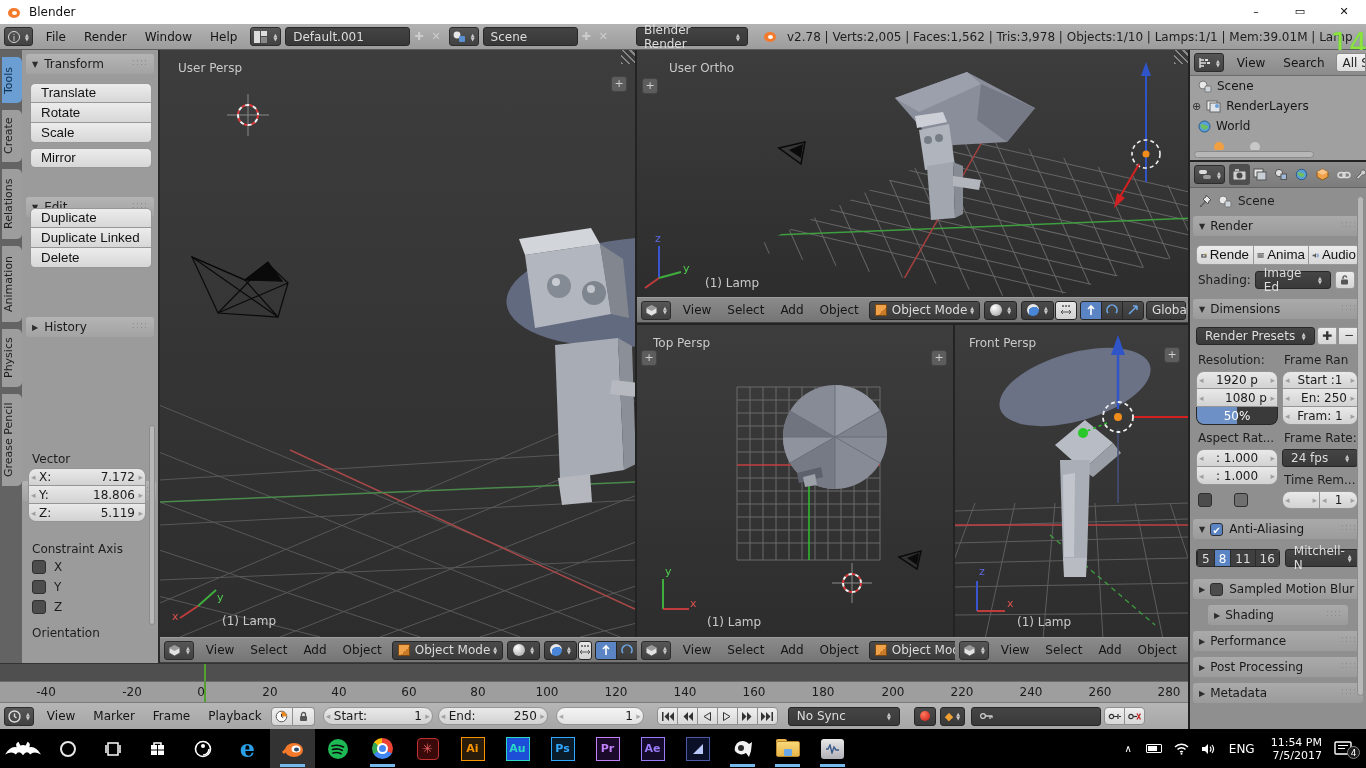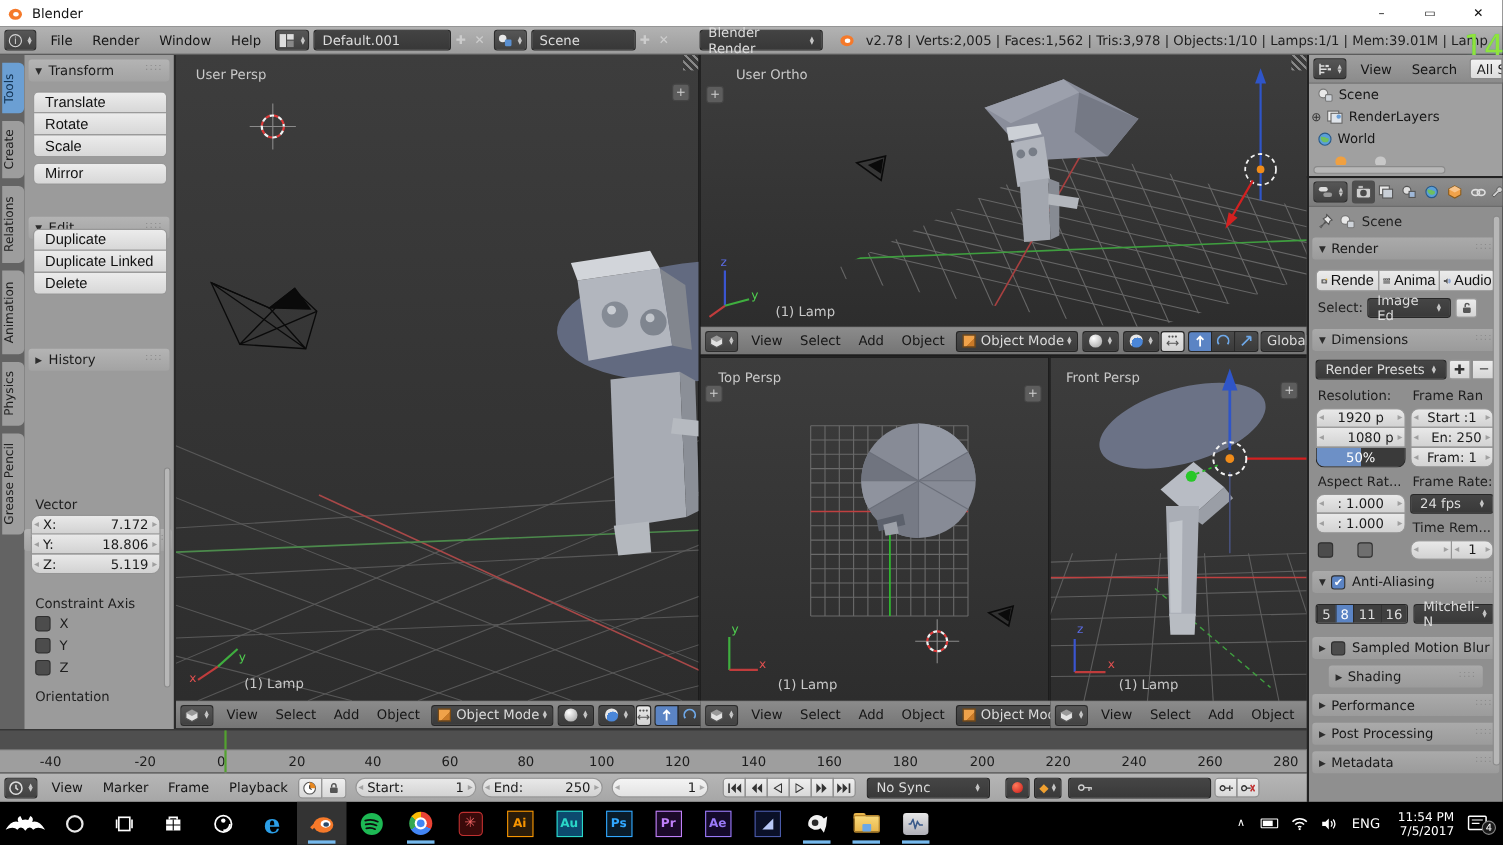--- a/index.html
+++ b/index.html
@@ -755,21 +755,21 @@
       </button>
     <button class="btn" style="width:51px;border-radius:0 5px 5px 0;border-left:none;display:flex;align-items:center;gap:3px;padding:0 3px">
         <svg width="12" height="11" viewBox="0 0 12 11">
           <polygon points="1,4 4,4 7,1 7,10 4,7 1,7" fill="#555"></polygon>
           <path d="M8.5 3a4 4 0 0 1 0 5M10 2a6 6 0 0 1 0 7" stroke="#3a6ac8" fill="none"></path>
         </svg>
         <span>Audio</span>
       </button>
   </div>
   <div style="display:flex;align-items:center;gap:4px;padding:2px 8px 8px">
-    <span class="lbl">Select:</span>
+    <span class="lbl">Shading:</span>
     <div class="dk" style="width:76px;border-radius:3px;justify-content:space-between">
         <span>Image Ed</span>
         <span class="ud"></span>
       </div>
     <div style="width:20px;height:18px;background:linear-gradient(#ececec,#d5d5d5);border:1px solid #999;border-radius:3px;display:flex;align-items:center;justify-content:center">
         <svg width="9" height="10" viewBox="0 0 9 10">
           <rect x="1" y="4.5" width="7" height="5" rx="1" fill="#555"></rect>
           <path d="M3 4V2.8A1.8 1.8 0 0 1 6.6 2.6" stroke="#555" stroke-width="1.3" fill="none"></path>
         </svg>
       </div>
@@ -1044,21 +1044,21 @@
         <span style="position:absolute;left:7px;top:7px;width:7px;height:7px;border-radius:50%;background:#4285f4"></span>
       </span>
     </div>
   <div class="ticon">
       <span style="width:22px;height:22px;background:#3a0a0a;border:1px solid #c03030;border-radius:4px;color:#e86060;display:flex;align-items:center;justify-content:center;font-size:13px">✳</span>
     </div>
   <div class="ticon">
       <span class="adobe" style="background:#2a1c0a;border:1.5px solid #f79500;color:#f79500">Ai</span>
     </div>
   <div class="ticon">
-      <span class="adobe" style="background:#0c4a6e;border:1.5px solid #2ad8c8;color:#2ad8c8">Au</span>
+      <span class="adobe" style="background:#1d4ed8;border:1.5px solid #2ad8c8;color:#2ad8c8">Au</span>
     </div>
   <div class="ticon">
       <span class="adobe" style="background:#0a1c2a;border:1.5px solid #31a8ff;color:#31a8ff">Ps</span>
     </div>
   <div class="ticon">
       <span class="adobe" style="background:#1c0a2a;border:1.5px solid #c080f8;color:#c080f8">Pr</span>
     </div>
   <div class="ticon">
       <span class="adobe" style="background:#140a2a;border:1.5px solid #9a7af8;color:#9a7af8">Ae</span>
     </div>

